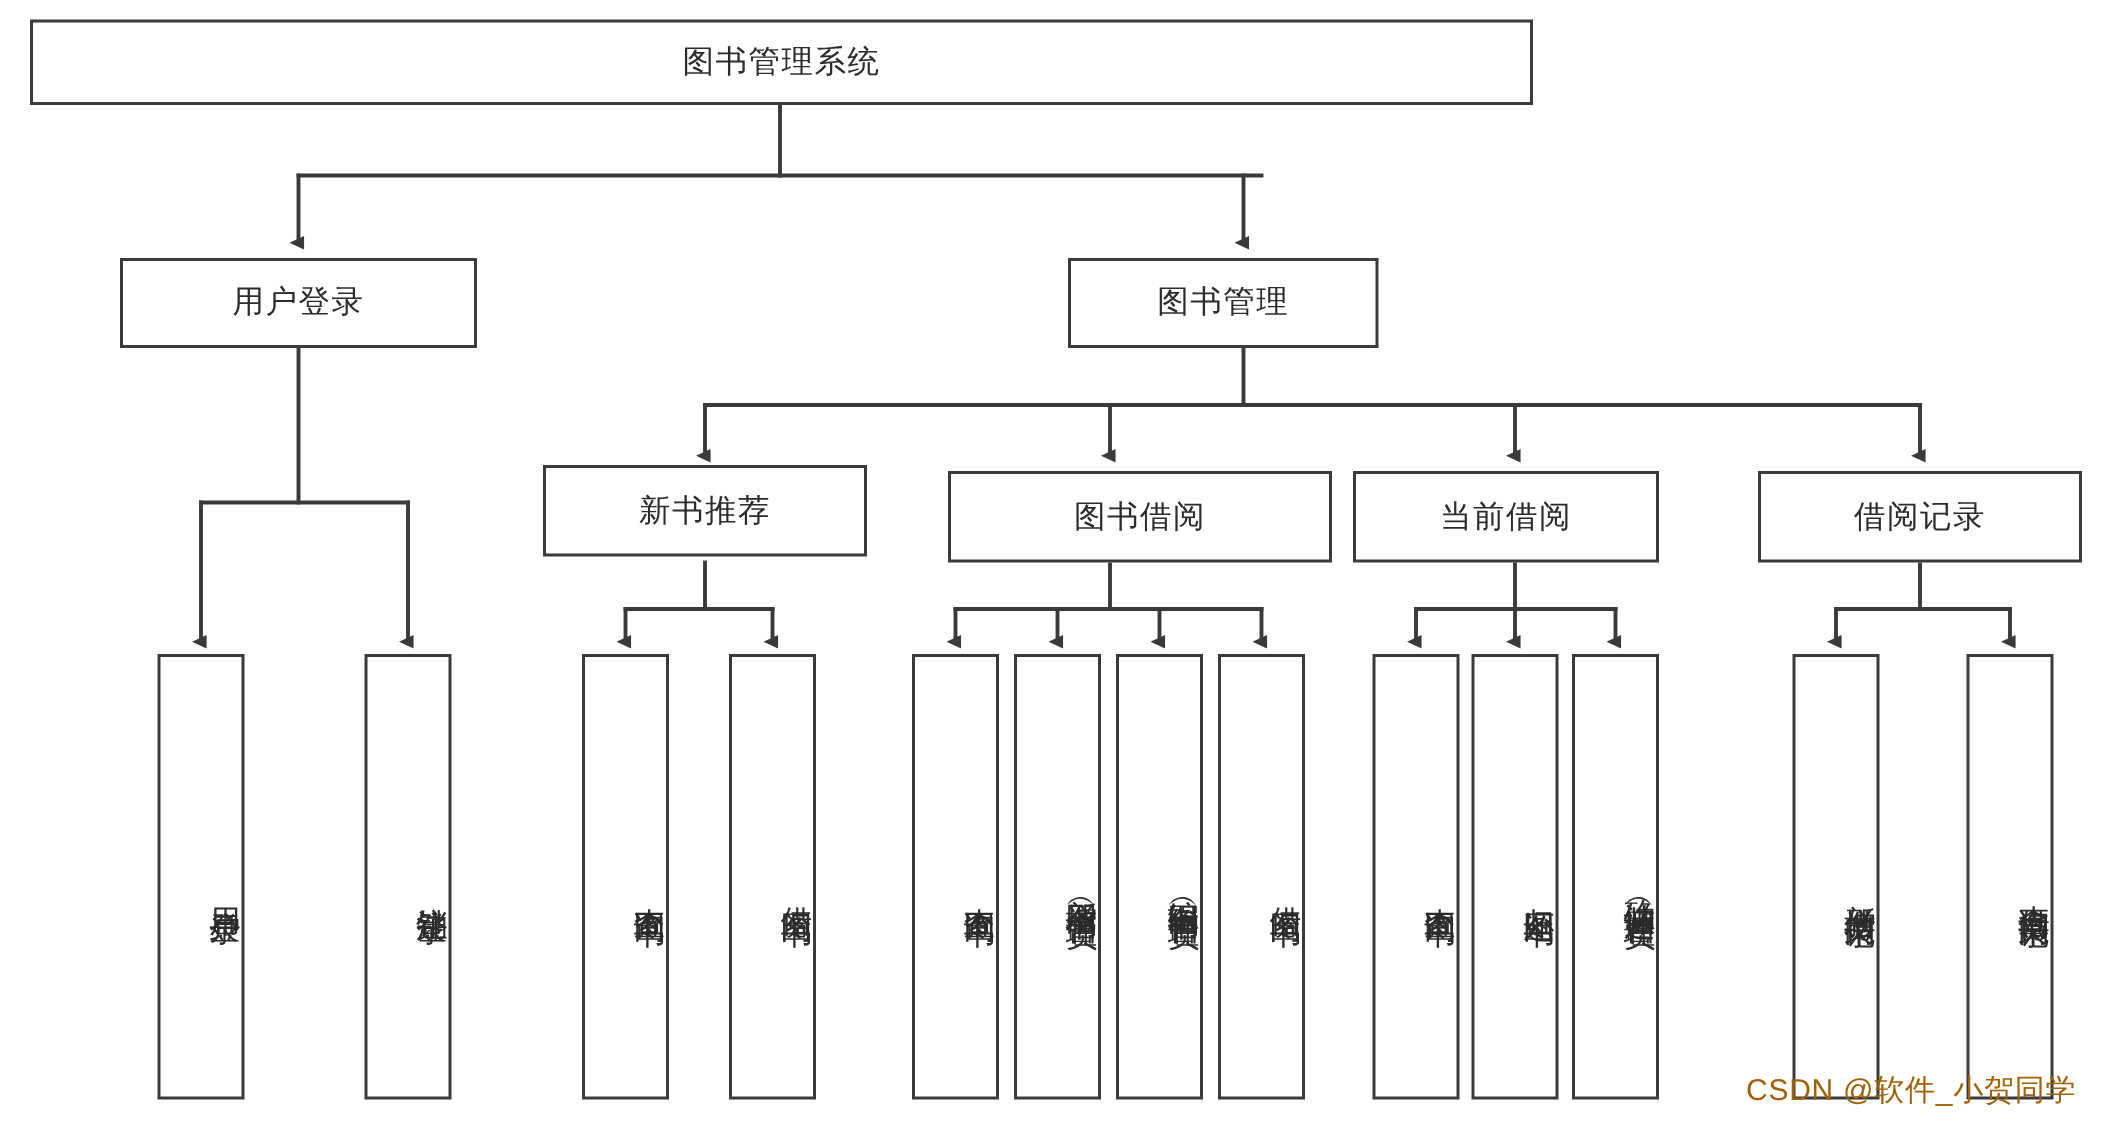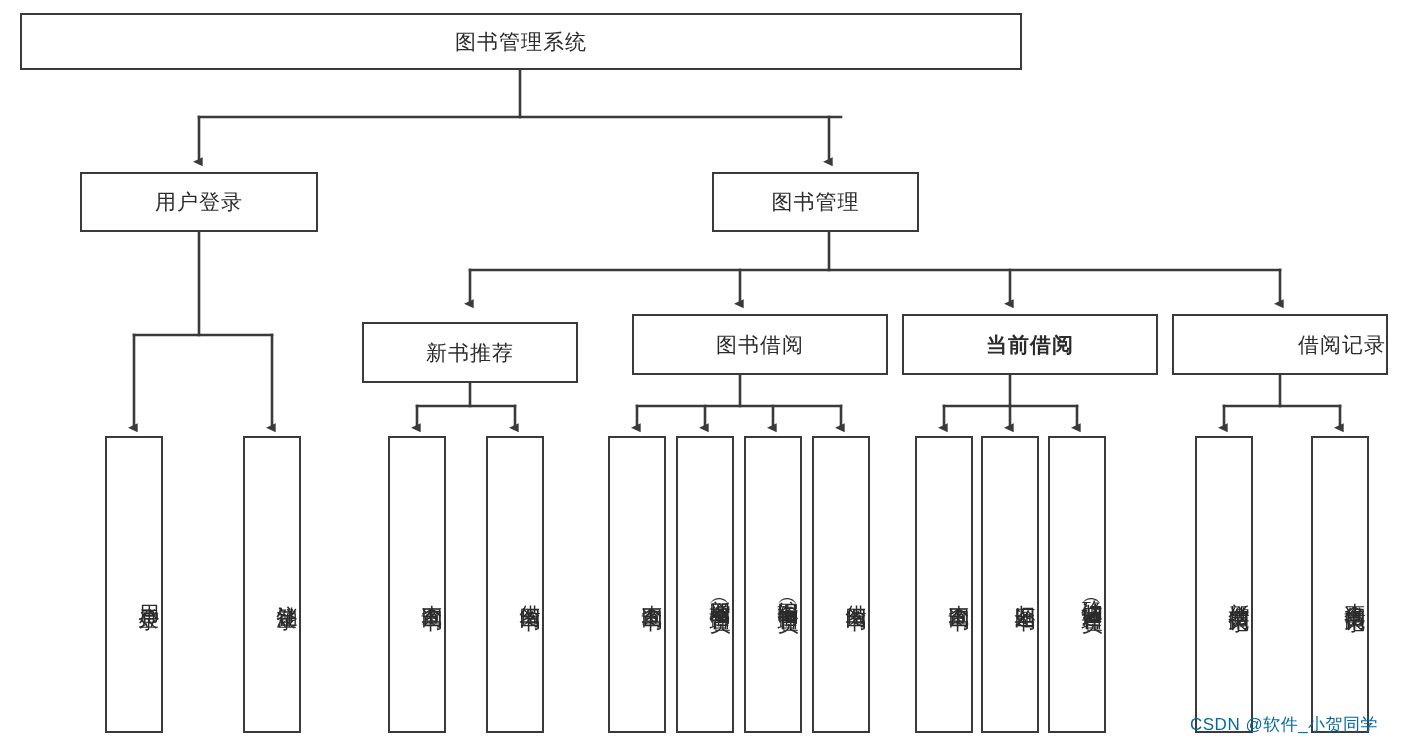--- a/index.html
+++ b/index.html
@@ -51,24 +51,24 @@
     padding-top: 14px;
   }
   .node.vert span {
     writing-mode: vertical-rl;
     text-orientation: upright;
     display: block;
   }
   .node-root { font-size: 22px; }
   .watermark {
     position: absolute;
-    left: 1190px;
+    left: 1164px;
     top: 713px;
-    font-size: 17px;
-    color: #0369a1;
+    font-size: 20px;
+    color: #a16207;
     letter-spacing: 0.5px;
     white-space: nowrap;
     z-index: 3;
     pointer-events: none;
   }
 </style>
 </head>
 <body>
 
 <div id="canvas">
@@ -127,30 +127,30 @@
     <span>图书管理系统</span>
   </div>
 
   <div class="node horiz" style="left:80px; top:172px; width:238px; height:60px;">
     <span>用户登录</span>
   </div>
   <div class="node horiz" style="left:712px; top:172px; width:207px; height:60px;">
     <span>图书管理</span>
   </div>
 
-  <div class="node horiz" style="left:362px; top:322px; width:216px; height:61px;">
+  <div class="node horiz" style="left:362px; top:310px; width:216px; height:61px;">
     <span>新书推荐</span>
   </div>
   <div class="node horiz" style="left:632px; top:314px; width:256px; height:61px;">
     <span>图书借阅</span>
   </div>
-  <div class="node horiz" style="left:902px; top:314px; width:256px; height:61px;font-weight:bold;">
+  <div class="node horiz" style="left:902px; top:314px; width:204px; height:61px;">
     <span>当前借阅</span>
   </div>
-  <div class="node horiz" style="left:1172px; top:314px; width:216px; height:61px;justify-content:flex-end;">
+  <div class="node horiz" style="left:1172px; top:314px; width:216px; height:61px;">
     <span>借阅记录</span>
   </div>
 
   <div class="node vert" style="left:105px; top:436px; width:58px; height:297px;">
     <span>用户登录</span>
   </div>
   <div class="node vert" style="left:243px; top:436px; width:58px; height:297px;">
     <span>注销登录</span>
   </div>
 

